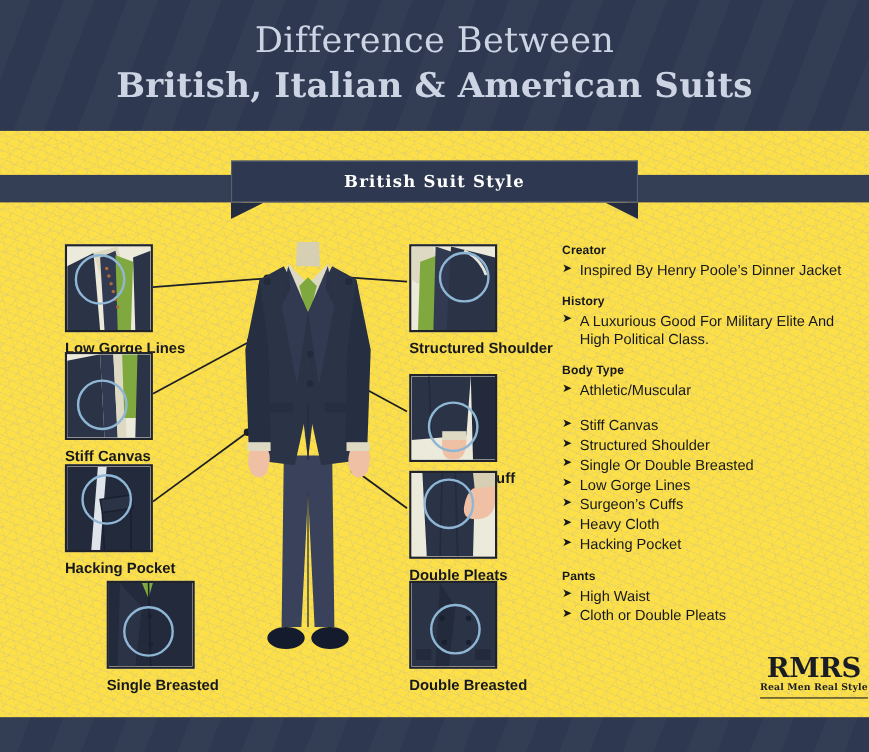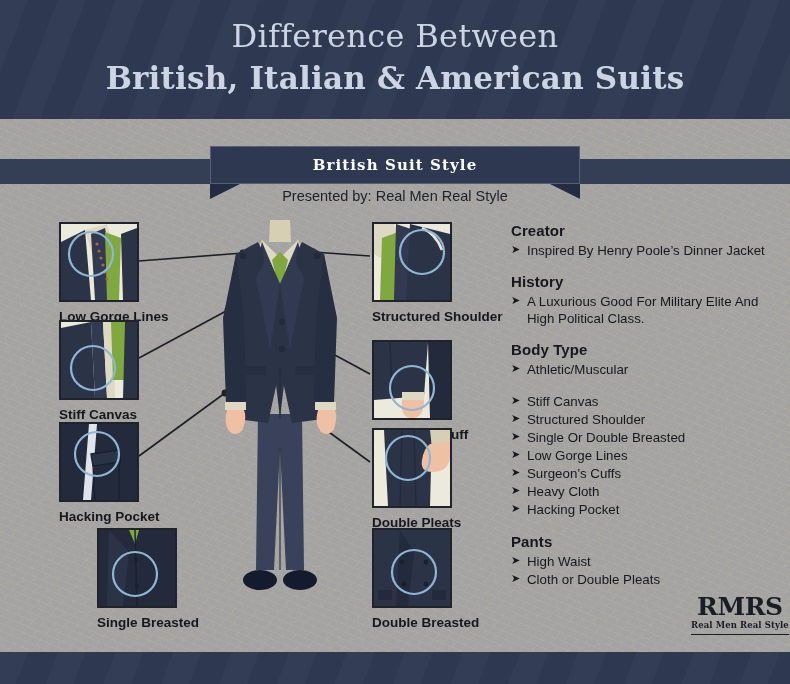--- a/index.html
+++ b/index.html
@@ -1,21 +1,21 @@
 <!DOCTYPE html>
 <html><head>
 <meta charset="utf-8">
 <style>
   html,body{margin:0;padding:0;}
   body{
     width:790px;height:684px;overflow:hidden;
     font-family:"DejaVu Sans", sans-serif;
     background:#f2efe2;
   }
-  #page{position:relative;width:790px;height:684px;overflow:hidden;background:#a3a3a3;}
+  #page{position:relative;width:790px;height:684px;overflow:hidden;background:#fde047;}
 
   
   .texture{
     position:absolute;inset:0;pointer-events:none;
     background-image:
       repeating-linear-gradient(23deg, rgba(191,184,150,.30) 0 1px, rgba(0,0,0,0) 1px 7px),
       repeating-linear-gradient(-49deg, rgba(191,184,150,.24) 0 1px, rgba(0,0,0,0) 1px 9px),
       repeating-linear-gradient(78deg, rgba(191,184,150,.20) 0 1px, rgba(0,0,0,0) 1px 11px),
       repeating-linear-gradient(-8deg, rgba(191,184,150,.16) 0 1px, rgba(0,0,0,0) 1px 13px);
     opacity:.85;
@@ -87,21 +87,21 @@
   .card .cap{
     margin-top:7px;font-family:"Liberation Sans", sans-serif;
     font-size:13.5px;font-weight:bold;color:#16181d;white-space:nowrap;
   }
   .card.right .cap{text-align:left;}
 
   
   .info{position:absolute;left:511px;top:222px;width:272px;}
   .info h3{
     margin:0 0 3px 0;font-family:"Liberation Sans", sans-serif;
-    font-size:15px;font-weight:bold;color:#16181d;letter-spacing:.1px;
+    font-size:11px;font-weight:bold;color:#16181d;letter-spacing:.1px;
   }
   .info .blk{margin-bottom:14px;}
   .info .blk:last-child{margin-bottom:0;}
   .info ul{margin:0;padding:0;list-style:none;}
   .info li{
     position:relative;padding-left:16px;margin-bottom:1px;
     font-family:"Liberation Sans", sans-serif;font-size:13.3px;color:#16181d;line-height:1.29;
   }
   .info li .arw{
     position:absolute;left:0;top:0px;font-size:11px;color:#16181d;line-height:1.45;
@@ -138,21 +138,20 @@
 
   <div class="ribbon">
     <div class="tail left"></div>
     <div class="tail right"></div>
     <div class="fold left"></div>
     <div class="fold right"></div>
     <div class="bar">
       <span class="bar-text">British Suit Style</span>
     </div>
   </div>
-  <div class="presented">Presented by: Real Men Real Style</div>
 
   <svg class="connectors" viewBox="0 0 790 684">
     <g stroke="#1d1f26" stroke-width="1.6" fill="none">
       <line x1="139" y1="261" x2="243" y2="253"></line>
       <line x1="139" y1="358" x2="228" y2="310"></line>
       <line x1="139" y1="456" x2="225" y2="393"></line>
       <line x1="370" y1="256" x2="313" y2="252"></line>
       <line x1="370" y1="374" x2="320" y2="347"></line>
       <line x1="370" y1="462" x2="322" y2="427"></line>
     </g>

